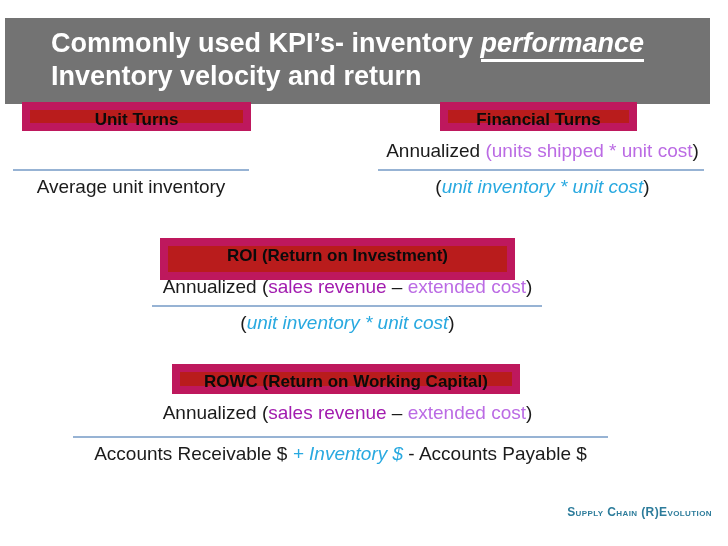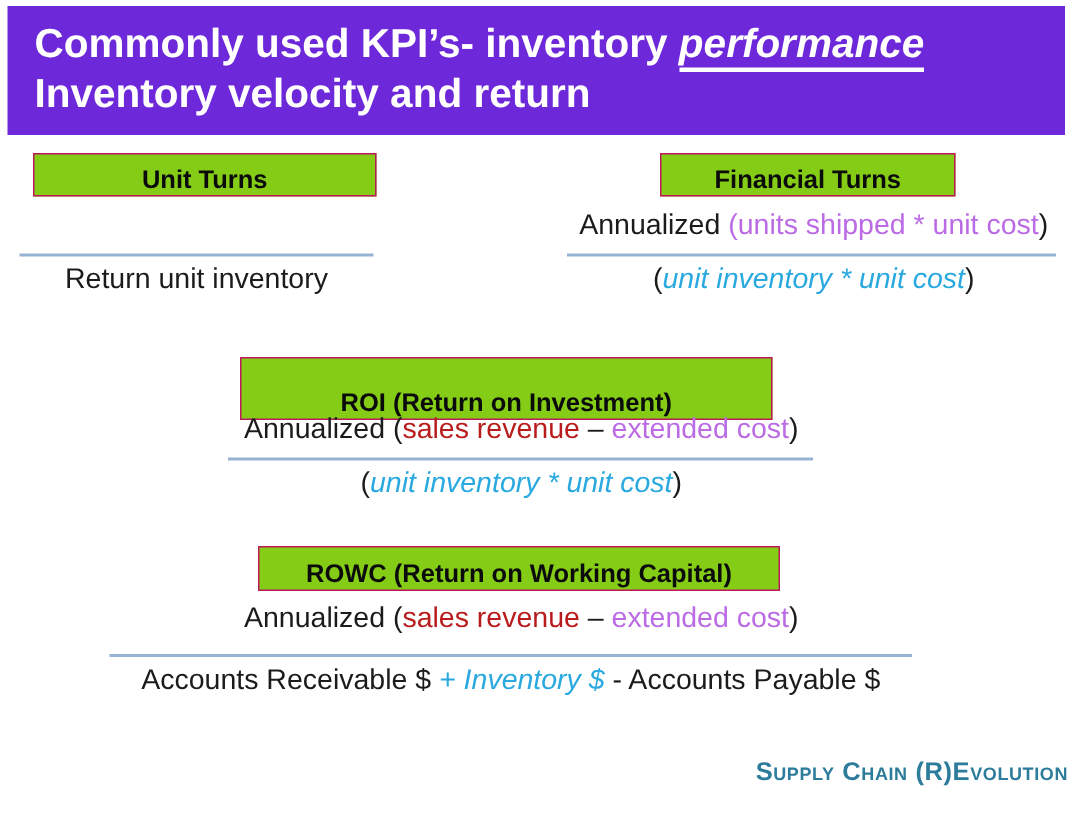--- a/index.html
+++ b/index.html
@@ -6,43 +6,43 @@
   body {
     width: 728px; height: 546px;
     background: #ffffff;
     font-family: "Liberation Sans", sans-serif;
     overflow: hidden;
   }
   .slide { position: relative; width: 728px; height: 546px; background: #ffffff; }
 
   
   .header-band {
-    position: absolute; left: 5px; top: 4px; width: 705px; height: 86px;
-    background: #6d28d9;
+    position: absolute; left: 5px; top: 18px; width: 705px; height: 86px;
+    background: #737373;
     color: #ffffff;
-    padding: 9px 0 0 18px;
+    padding: 9px 0 0 46px;
     box-sizing: border-box;
   }
   .title-line {
     font-size: 27px; font-weight: bold; line-height: 33px;
     letter-spacing: 0px; white-space: nowrap;
   }
   .title-emph {
     font-style: italic;
     border-bottom: 3px solid #ffffff;
     padding-bottom: 1px;
   }
 
   
   .kpi-box {
     position: absolute;
-    background: #84cc16;
-    border: 1px solid #be185d;
+    background: #b91c1c;
+    border: 8px solid #be185d;
     box-sizing: border-box;
-    display: flex; align-items: flex-end; justify-content: center;
+    display: flex; align-items: flex-start; justify-content: center;
     font-size: 17px; font-weight: bold; color: #0b0b0b;
     white-space: nowrap;
   }
   .box-unit-turns      { left: 22px;  top: 102px; width: 229px; height: 29px; }
   .box-financial-turns { left: 440px; top: 102px; width: 197px; height: 29px; }
   .box-roi             { left: 160px; top: 238px; width: 355px; height: 42px; }
   .box-rowc            { left: 172px; top: 364px; width: 348px; height: 30px; }
 
   
   .formula-row {
@@ -50,21 +50,21 @@
     text-align: center;
     font-size: 19px; color: #1b1b1b;
     white-space: nowrap;
   }
   .fraction-bar {
     position: absolute; height: 2px;
     background: #97B3D4;
   }
 
   .t-black  { color: #1b1b1b; margin-top: 28px; }
-  .t-red    { color: #b91c1c; }
+  .t-red    { color: #a21caf; }
   .t-purple { color: #BB6BE4; }
   .t-cyan   { color: #29A9E0; font-style: italic; }
 
   
   .ut-num  { left: 10px;  top: 140px; width: 242px; }
   .ut-line { left: 13px;  top: 169px; width: 236px; }
   .ut-den  { left: 10px;  top: 176px; width: 242px; }
 
   
   .ft-num  { left: 380px; top: 140px; width: 325px; }
@@ -79,21 +79,21 @@
   
   .rowc-num  { left: 150px; top: 402px; width: 395px; }
   .rowc-line { left: 73px;  top: 436px; width: 535px; }
   .rowc-den  { left: 63px;  top: 443px; width: 555px; }
 
   
   .footer-brand {
     position: absolute; right: 16px; top: 505px;
     font-variant: small-caps;
     font-weight: bold;
-    font-size: 17px;
+    font-size: 12px;
     letter-spacing: 0.4px;
     color: #2D7C9B;
     white-space: nowrap;
   }
 </style>
 </head>
 <body>
 
 <div class="slide">
 
@@ -101,21 +101,21 @@
     <div class="title-line">
       <span>Commonly used KPI’s- inventory </span><span class="title-emph">performance</span>
     </div>
     <div class="title-line">Inventory velocity and return</div>
   </div>
 
   <div class="kpi-box box-unit-turns">
     <span>Unit Turns</span>
   </div>
   <div class="fraction-bar ut-line"></div>
-  <div class="formula-row ut-den">Return unit inventory</div>
+  <div class="formula-row ut-den">Average unit inventory</div>
 
   <div class="kpi-box box-financial-turns">
     <span>Financial Turns</span>
   </div>
   <div class="formula-row ft-num">
     <span class="t-black">Annualized </span><span class="t-purple">(units shipped * unit cost</span><span class="t-black">)</span>
   </div>
   <div class="fraction-bar ft-line"></div>
   <div class="formula-row ft-den">
     <span class="t-black">(</span><span class="t-cyan">unit inventory * unit cost</span><span class="t-black">)</span>

